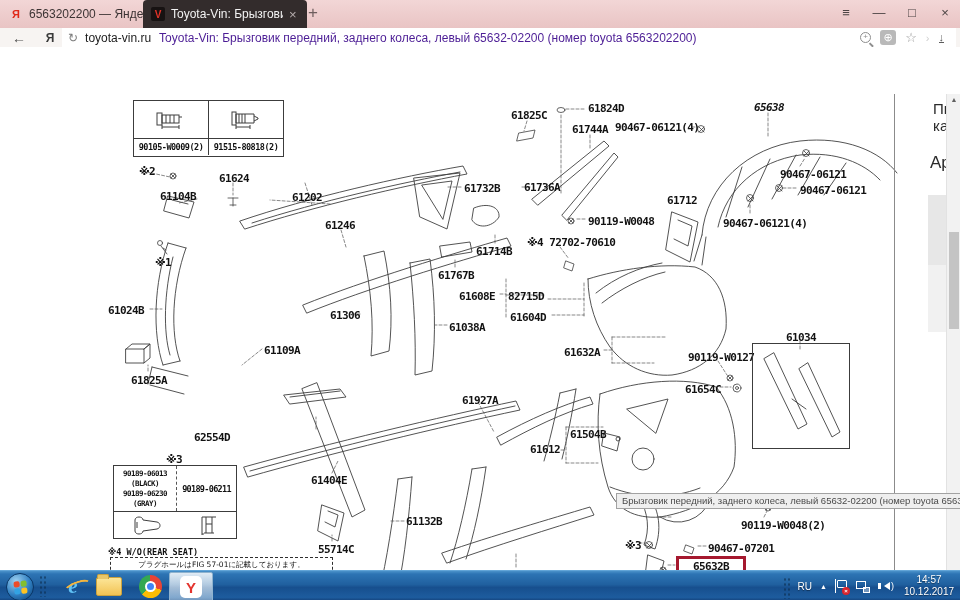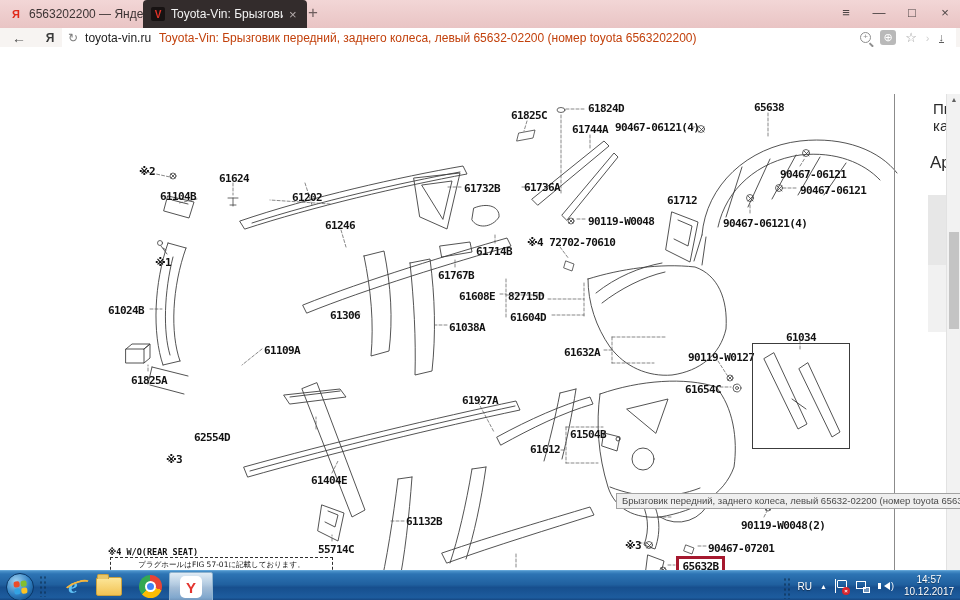--- a/index.html
+++ b/index.html
@@ -27,21 +27,21 @@
   .winbtns span{width:14px;text-align:center;}
 
   .toolbar{position:absolute;left:0;top:28px;width:960px;height:19px;background:#f7f4f2;
            border-bottom:1px solid #e2dedc;display:flex;align-items:center;font-size:12px;}
   .nav-back{margin-left:12px;color:#4f4f4f;font-size:14px;width:26px;}
   .ya-badge{color:#3a3a3a;font-weight:bold;width:24px;text-align:center;}
   .addressbar{flex:1;height:19px;background:#fff;display:flex;align-items:center;
               padding:0 6px;margin-right:4px;overflow:hidden;}
   .reload{color:#7c7c7c;margin-right:7px;font-size:12px;}
   .url-domain{color:#1c1c1c;margin-right:8px;white-space:nowrap;}
-  .url-title{color:#c2410c;white-space:nowrap;overflow:hidden;flex:1;}
+  .url-title{color:#4c1d95;white-space:nowrap;overflow:hidden;flex:1;}
   .bar-ico{flex:0 0 auto;margin-left:9px;color:#8e8e8e;}
   .mag{position:relative;width:9px;height:9px;border:1.5px solid #8e8e8e;border-radius:50%;
        font-size:8px;line-height:8px;text-align:center;color:#8e8e8e;}
   .mag::after{content:"";position:absolute;right:-4px;bottom:-3px;width:5px;height:1.5px;
               background:#8e8e8e;transform:rotate(45deg);}
   .globe-btn{width:16px;height:15px;background:#b9b9b9;border-radius:3px;color:#fff;
              font-size:11px;line-height:15px;text-align:center;}
   .star{font-size:13px;color:#9a9a9a;}
   .chev{color:#cfcfcf;font-size:11px;}
   .dl{color:#5c5c5c;font-size:11px;border-bottom:1.5px solid #5c5c5c;line-height:10px;margin-right:6px;}
@@ -85,21 +85,21 @@
   .t3 .rcell{flex:1;display:flex;align-items:center;justify-content:center;letter-spacing:-0.7px;}
   .t3 .bottom{display:flex;height:25px;align-items:center;justify-content:space-around;}
 
   .notebox{position:absolute;left:110px;top:510px;width:221px;height:43px;
            border:1.5px dashed #2e2e2e;text-align:center;background:#fff;
            font:7.5px "DejaVu Sans","Liberation Sans",sans-serif;color:#111;padding-top:2px;}
   .notebox .ref{font:bold 9px "DejaVu Sans Mono",monospace;letter-spacing:-0.5px;}
 
   .box61034{position:absolute;left:752px;top:296px;width:96px;height:104px;border:1px solid #3c3c3c;}
 
-  .hl-part{position:absolute;left:676px;top:509px;width:49px;height:20px;box-sizing:border-box;
+  .hl-part{position:absolute;left:676px;top:509px;width:70px;height:20px;box-sizing:border-box;
            border:3px solid #a5182e;display:flex;align-items:center;justify-content:center;
            font:bold 11px "DejaVu Sans Mono",monospace;letter-spacing:-0.6px;color:#111;background:#fff;}
 
   .tooltip{position:absolute;left:616px;top:446px;height:14px;line-height:14px;background:#efefef;
            border:1px solid #a2a2a2;padding:0 5px;font-size:9.5px;color:#4a4a4a;white-space:nowrap;z-index:5;}
 
   
   .taskbar{position:absolute;left:0;top:570px;width:960px;height:30px;
            background:linear-gradient(#4b92ca 0%,#2d74b4 10%,#20609f 45%,#174f8e 55%,#1d5c9e 88%,#123f78 100%);
            border-top:1px solid #62a5d8;}
@@ -299,21 +299,21 @@
         <span class="plabel" style="left: 508px; top: 243px;">82715D</span>
         <span class="plabel" style="left: 510px; top: 264px;">61604D</span>
         <span class="plabel" style="left: 449px; top: 274px;">61038A</span>
         <span class="plabel" style="left: 462px; top: 347px;">61927A</span>
         <span class="plabel" style="left: 588px; top: 168px;">90119-W0048</span>
         <span class="plabel" style="left: 527px; top: 189px;">※4 72702-70610</span>
         <span class="plabel" style="left: 511px; top: 62px;">61825C</span>
         <span class="plabel" style="left: 588px; top: 55px;">61824D</span>
         <span class="plabel" style="left: 572px; top: 76px;">61744A</span>
         <span class="plabel" style="left: 615px; top: 74px;">90467-06121(4)</span>
-        <span class="plabel" style="left: 754px; top: 54px;">65638</span>
+        <span class="plabel" style="left: 754px; top: 54px; font-style: italic;">65638</span>
         <span class="plabel" style="left: 780px; top: 121px;">90467-06121</span>
         <span class="plabel" style="left: 800px; top: 137px;">90467-06121</span>
         <span class="plabel" style="left: 723px; top: 170px;">90467-06121(4)</span>
         <span class="plabel" style="left: 667px; top: 147px;">61712</span>
         <span class="plabel" style="left: 564px; top: 299px;">61632A</span>
         <span class="plabel" style="left: 688px; top: 304px;">90119-W0127</span>
         <span class="plabel" style="left: 685px; top: 336px;">61654C</span>
         <span class="plabel" style="left: 786px; top: 284px;">61034</span>
         <span class="plabel" style="left: 570px; top: 381px;">61504B</span>
         <span class="plabel" style="left: 530px; top: 396px;">61612</span>
@@ -324,22 +324,71 @@
         <span class="plabel" style="left: 498px; top: 522px;">61312B</span>
         <span class="plabel" style="left: 672px; top: 450px;">58742B</span>
         <span class="plabel" style="left: 741px; top: 472px;">90119-W0048(2)</span>
         <span class="plabel" style="left: 625px; top: 492px;">※3</span>
         <span class="plabel" style="left: 708px; top: 495px;">90467-07201</span>
         <span class="plabel" style="left: 586px; top: 538px;">90159-60602</span>
         <span class="plabel" style="left: 814px; top: 541px;">614428B</span>
         <span class="plabel plabel-small" style="left: 108px; top: 500px;">※4 W/O(REAR SEAT)</span>
       </div>
 
-
-
+    <div class="ptable t1">
+      <div class="imgs">
+        <div>
+          <svg width="34" height="22" viewBox="0 0 34 22">
+              <g fill="none" stroke="#3f3f3f" stroke-width="1">
+          <rect x="3" y="4" width="5" height="12"></rect>
+                <rect x="8" y="6" width="17" height="8"></rect>
+          <path d="M12,6 v8 M16,6 v8 M20,6 v8 M25,8 h3 M8,18 h17 m-17,-2 v4 m17,-4 v4"></path>
+              </g>
+            </svg>
+        </div>
+        <div>
+          <svg width="34" height="22" viewBox="0 0 34 22">
+              <g fill="none" stroke="#3f3f3f" stroke-width="1">
+          <rect x="3" y="3" width="4" height="13"></rect>
+                <path d="M7,5 h18 v9 h-18 Z M10,5 v9 M13,5 v9 M16,5 v9 M25,7 l4,2 v1 l-4,2"></path>
+          <path d="M7,18 h14 m-14,-2 v4 m14,-4 v4"></path>
+              </g>
+            </svg>
+        </div>
+      </div>
+      <div class="lbls">
+        <div>90105-W0009(2)</div>
+        <div>91515-80818(2)</div>
+      </div>
+    </div>
+
+
+    <div class="ptable t3">
+      <div class="top">
+        <div class="lcell">
+          <div>90189-06013</div>
+          <div>(BLACK)</div>
+          <div>90189-06230</div>
+          <div>(GRAY)</div>
+        </div>
+        <div class="rcell">90189-06211</div>
+      </div>
+      <div class="bottom">
+        <svg width="34" height="22" viewBox="0 0 34 22">
+            <g fill="none" stroke="#3f3f3f" stroke-width="1">
+              <path d="M4,6 C4,2 12,2 12,6 l14,2 c4,1 4,6 0,7 l-14,2 C12,21 4,21 4,17 Z M6,8 v6"></path>
+            </g>
+          </svg>
+        <svg width="20" height="22" viewBox="0 0 20 22">
+            <g fill="none" stroke="#3f3f3f" stroke-width="1">
+              <path d="M3,3 h14 M7,3 v16 M13,3 v16 M7,10 h6 M5,19 h10 M3,3 v18 m0,-1 h2"></path>
+            </g>
+          </svg>
+      </div>
+    </div>
 
     <div class="notebox">
       <div>プラグホールはFIG 57-01に記載しております。</div>
       <div>Regarding PLUG HOLE, it is indicated in FIG 57-01</div>
       <div class="ref">(REFER TO FIG 57-0)</div>
     </div>
 
     <div class="box61034"></div>
 
     <div class="hl-part">65632B</div>

